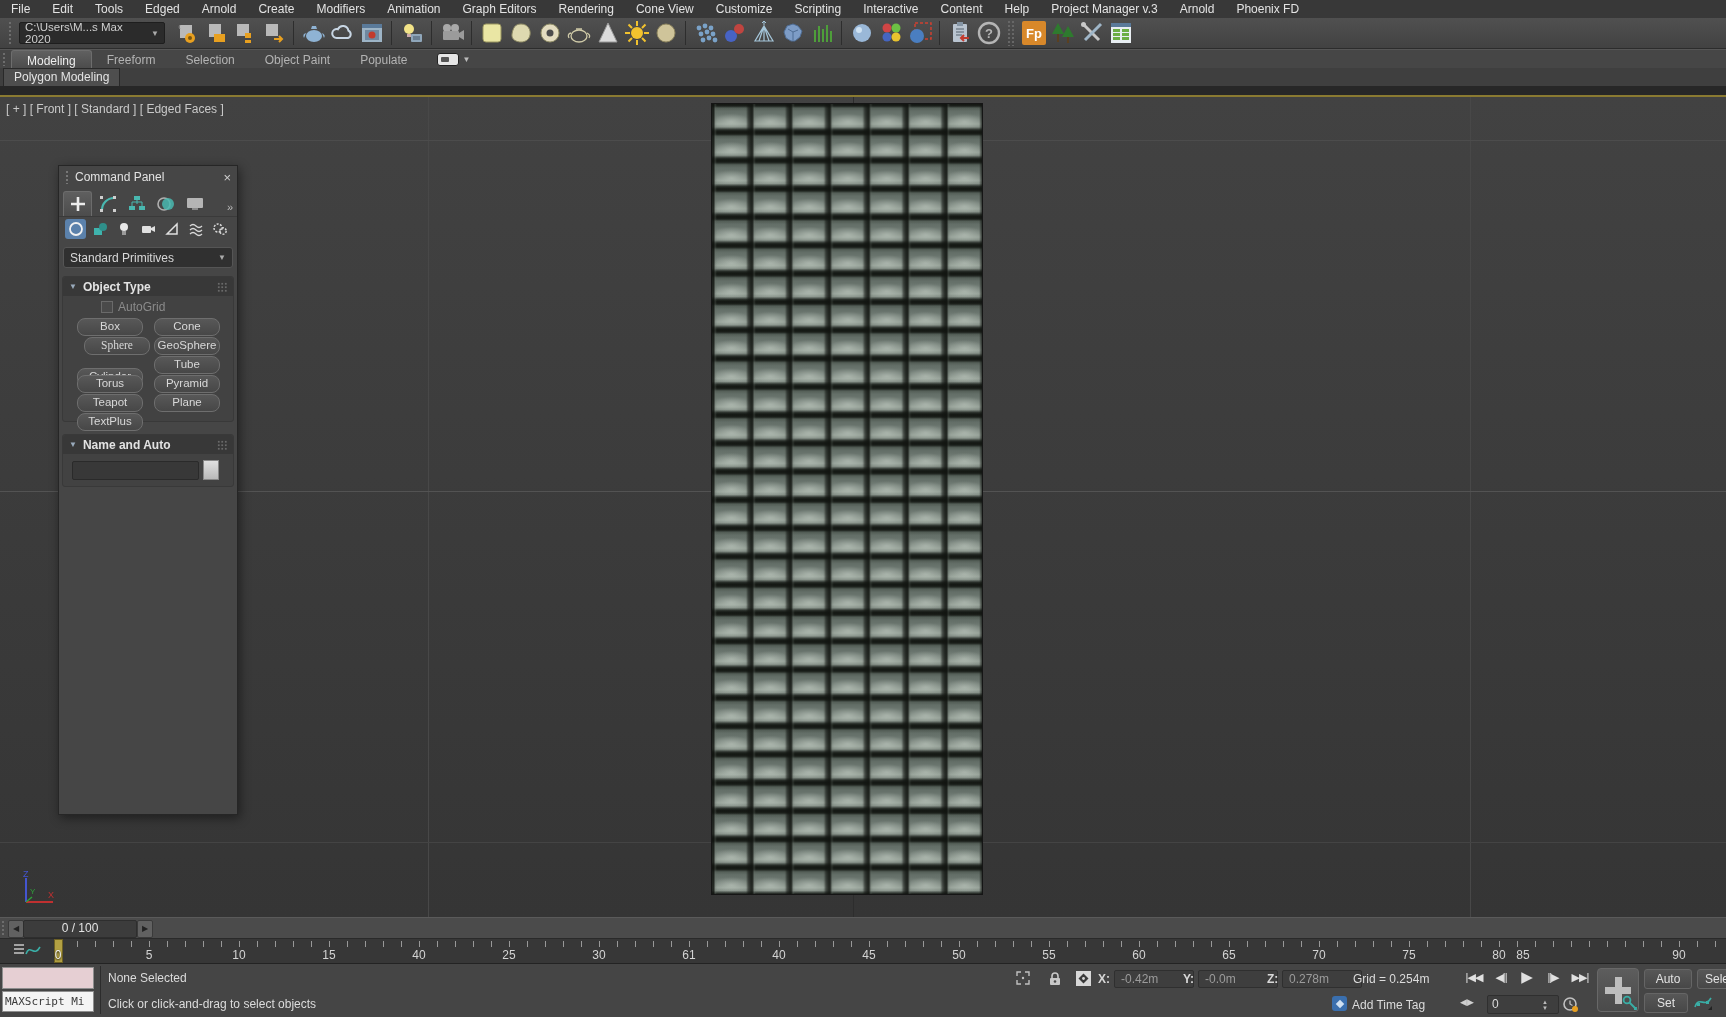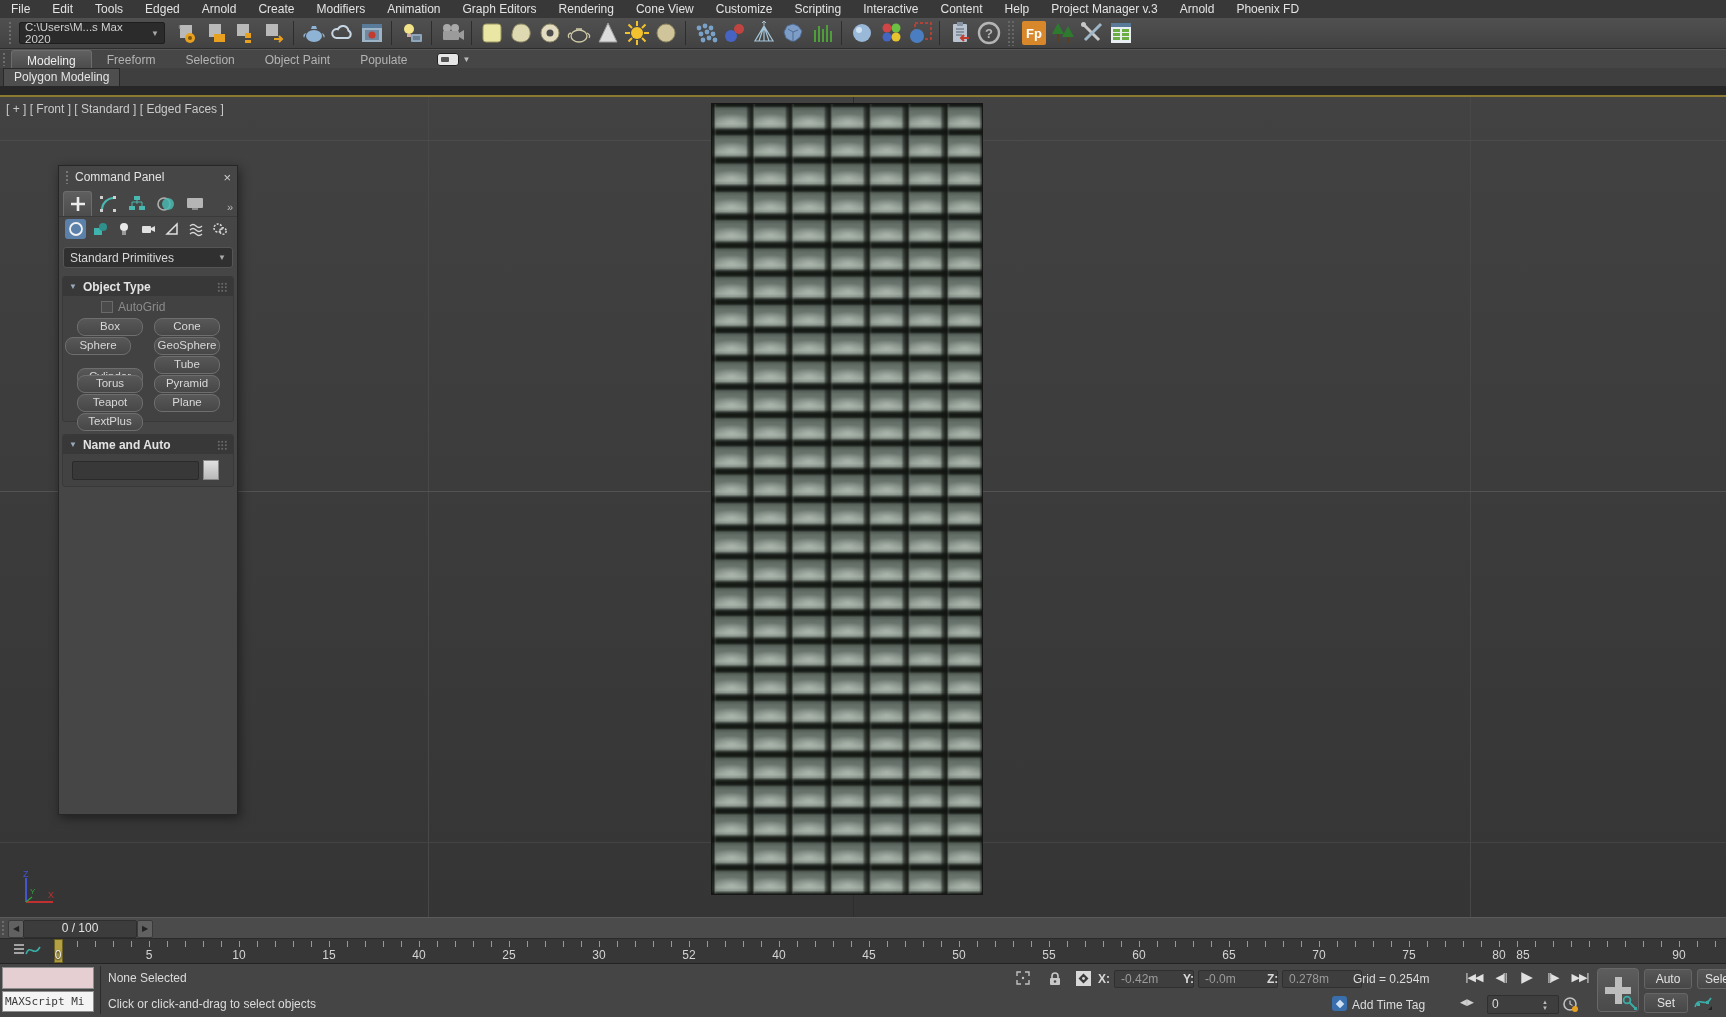--- a/index.html
+++ b/index.html
@@ -539,21 +539,21 @@
         <span>Object Type</span>
         <span class="rgrip"></span>
       </div>
       <div class="otbody">
         <span class="agrow">
           <span class="agbox"></span>
           <span>AutoGrid</span>
         </span>
         <span class="obtn" style="left:14px;top:22px;">Box</span>
         <span class="obtn" style="left:91px;top:22px;">Cone</span>
-        <span class="obtn" style="left:2px;top:41px;">Sphere</span>
+        <span class="obtn" style="left:21px;top:41px;font-family:Liberation Serif, serif;">Sphere</span>
         <span class="obtn" style="left:91px;top:41px;">GeoSphere</span>
         <span class="obtn" style="left:14px;top:72px;text-align:center;">Cylinder</span>
         <span class="obtn" style="left:91px;top:60px;">Tube</span>
         <span class="obtn" style="left:14px;top:79px;">Torus</span>
         <span class="obtn" style="left:91px;top:79px;">Pyramid</span>
         <span class="obtn" style="left:14px;top:98px;">Teapot</span>
         <span class="obtn" style="left:91px;top:98px;">Plane</span>
         <span class="obtn" style="left:14px;top:117px;">TextPlus</span>
         <div style="height:18px;"></div>
       </div>
@@ -679,21 +679,21 @@
       <div class="tick" style="left: 1661px;"></div>
       <div class="tick" style="left: 1679px;"></div>
       <div class="tick" style="left: 1697px;"></div>
       <div class="tick" style="left: 1715px;"></div>
       <div class="tlabel" style="left: 149px;">5</div>
       <div class="tlabel" style="left: 239px;">10</div>
       <div class="tlabel" style="left: 329px;">15</div>
       <div class="tlabel" style="left: 419px;">40</div>
       <div class="tlabel" style="left: 509px;">25</div>
       <div class="tlabel" style="left: 599px;">30</div>
-      <div class="tlabel" style="left: 689px;">52</div>
+      <div class="tlabel" style="left: 689px;">61</div>
       <div class="tlabel" style="left: 779px;">40</div>
       <div class="tlabel" style="left: 869px;">45</div>
       <div class="tlabel" style="left: 959px;">50</div>
       <div class="tlabel" style="left: 1049px;">55</div>
       <div class="tlabel" style="left: 1139px;">60</div>
       <div class="tlabel" style="left: 1229px;">65</div>
       <div class="tlabel" style="left: 1319px;">70</div>
       <div class="tlabel" style="left: 1409px;">75</div>
       <div class="tlabel" style="left: 1499px;">80</div>
       <div class="tlabel" style="left: 1523px;">85</div>

